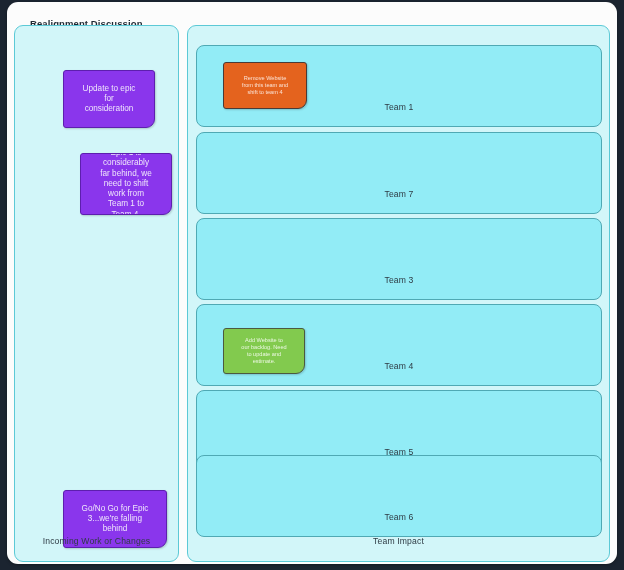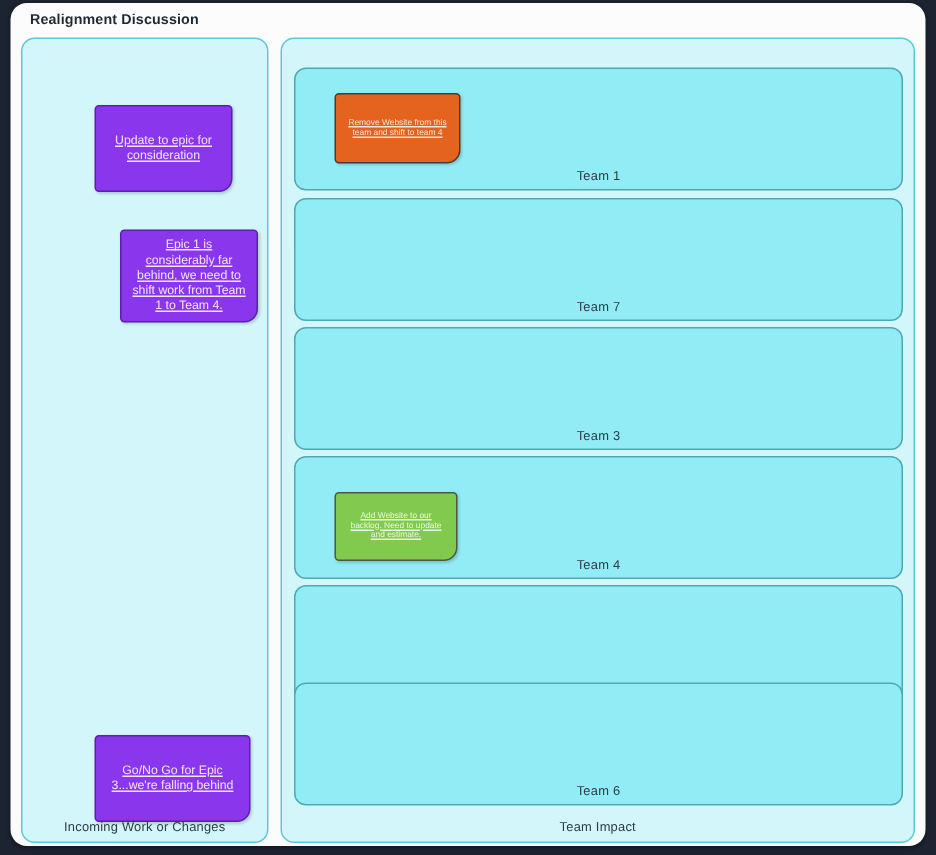--- a/index.html
+++ b/index.html
@@ -1,16 +1,16 @@
 <!DOCTYPE html>
 <html><head>
 <meta charset="utf-8">
 <title>Realignment Discussion</title>
 <style>
-  * { box-sizing: border-box; margin: 0; padding: 1px; }
+  * { box-sizing: border-box; margin: 0; padding: 11px; }
 
   html, body {
     width: 624px;
     height: 570px;
     overflow: hidden;
     font-family: "Liberation Sans", sans-serif;
   }
 
   body {
     background: #1b2430;
@@ -104,21 +104,20 @@
     border: 1px solid rgba(40,40,60,.55);
     border-radius: 3px 3px 9px 3px;
     display: flex;
     align-items: center;
     justify-content: center;
     text-align: center;
     padding: 4px 6px;
     box-shadow: 1px 1px 2px rgba(0,0,0,.18);
     line-height: 1.25;
     overflow: hidden;
-    text-decoration: underline;
   }
 
   .note-text { display: block; width: 100%; }
 
   .note.purple {
     background: #8a36ec;
     border-color: #5d1fae;
     color: #efe6fb;
     font-size: 8.2px;
   }

